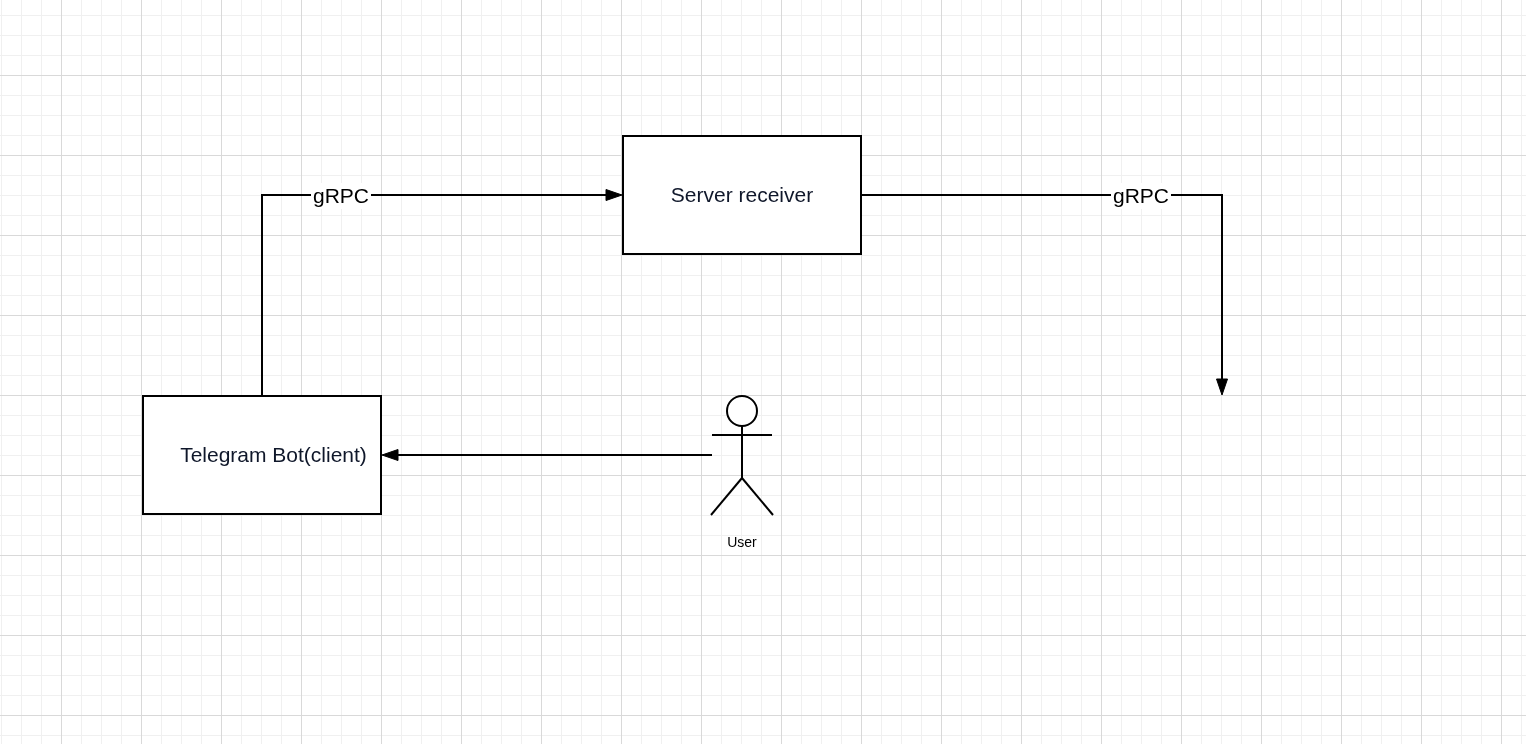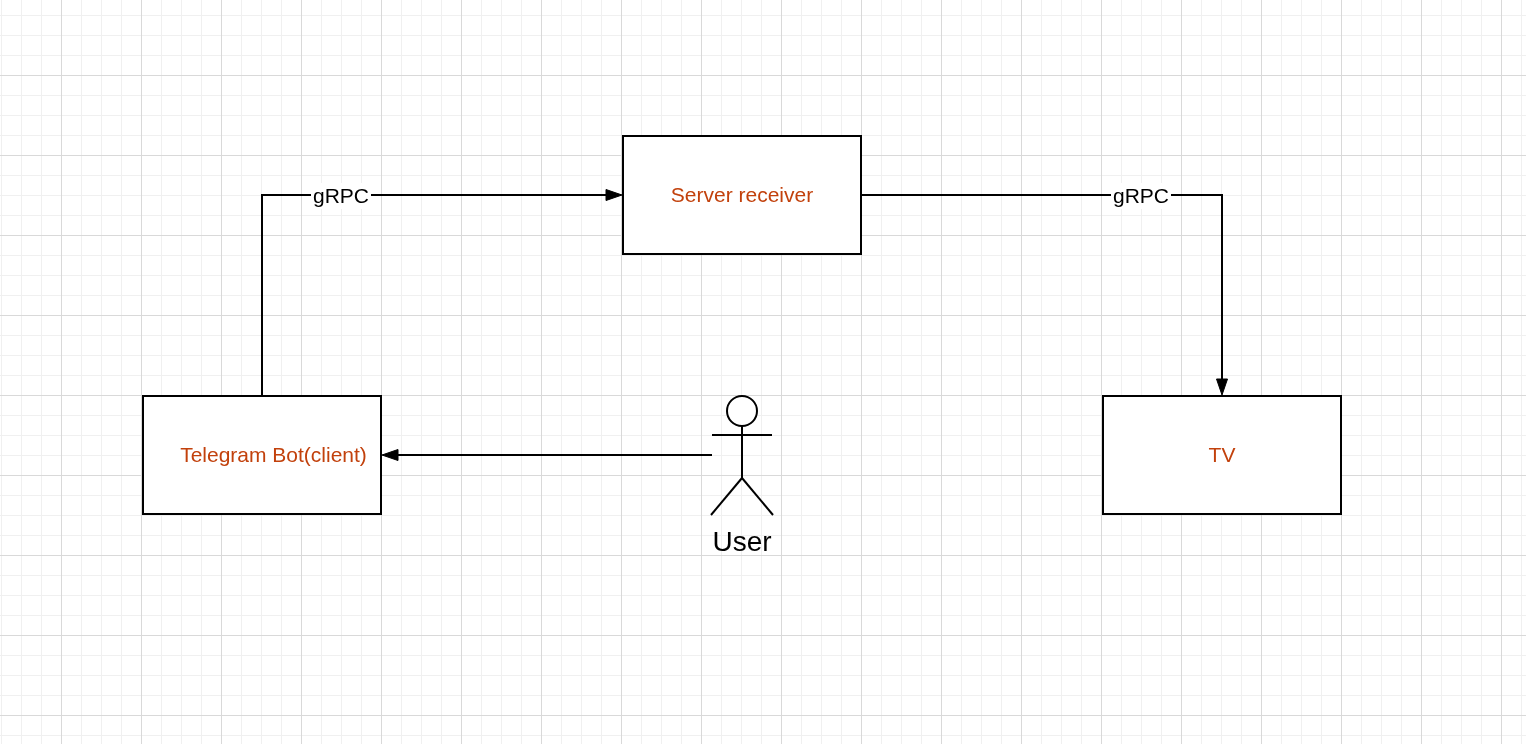--- a/index.html
+++ b/index.html
@@ -30,21 +30,21 @@
     fill: none; stroke: #000000; stroke-width: 2px;
   }
   svg .fill-head { fill: #000000; stroke: #000000; stroke-width: 1px; }
   svg .shape-fill { fill: #ffffff; stroke: #000000; stroke-width: 2px; }
   .node {
     position: absolute;
     width: 240px; height: 120px;
     background: #ffffff;
     border: 2px solid #000000;
     display: flex; align-items: center; justify-content: center;
-    font-size: 21px; color: #c2410c;
+    font-size: 21px; color: #0f172a;
     text-align: center;
     cursor: default;
   }
   .node-server { left: 622px; top: 135px; }
   .node-telegram { left: 142px; top: 395px; padding-left: 23px; }
   .node-tv { left: 1102px; top: 395px; }
   .edge-label {
     position: absolute;
     transform: translate(-50%, -50%);
     background: #ffffff;
@@ -53,21 +53,21 @@
     padding: 0 2px;
     text-align: center;
     white-space: nowrap;
   }
   .label-grpc { left: 341px; top: 196px; }
   .label-grpc-streaming { left: 1141px; top: 196px; }
   .actor-label {
     position: absolute;
     left: 742px; top: 542px;
     transform: translate(-50%, -50%);
-    font-size: 28px; color: #000000;
+    font-size: 14px; color: #000000;
     white-space: nowrap;
   }
 </style>
 </head>
 <body>
 
 <div class="canvas">
 
   <svg class="edge-layer" viewBox="0 0 1526 744" xmlns="http://www.w3.org/2000/svg">
 
@@ -96,23 +96,20 @@
   </svg>
 
   <div class="node node-server">
     <span>Server receiver</span>
   </div>
 
   <div class="node node-telegram">
     <span>Telegram Bot(client)</span>
   </div>
 
-  <div class="node node-tv">
-    <span>TV</span>
-  </div>
 
   <div class="edge-label label-grpc">gRPC</div>
 
   <div class="edge-label label-grpc-streaming">
     <div>gRPC</div>
   </div>
 
   <div class="actor-label">User</div>
 
 </div>

